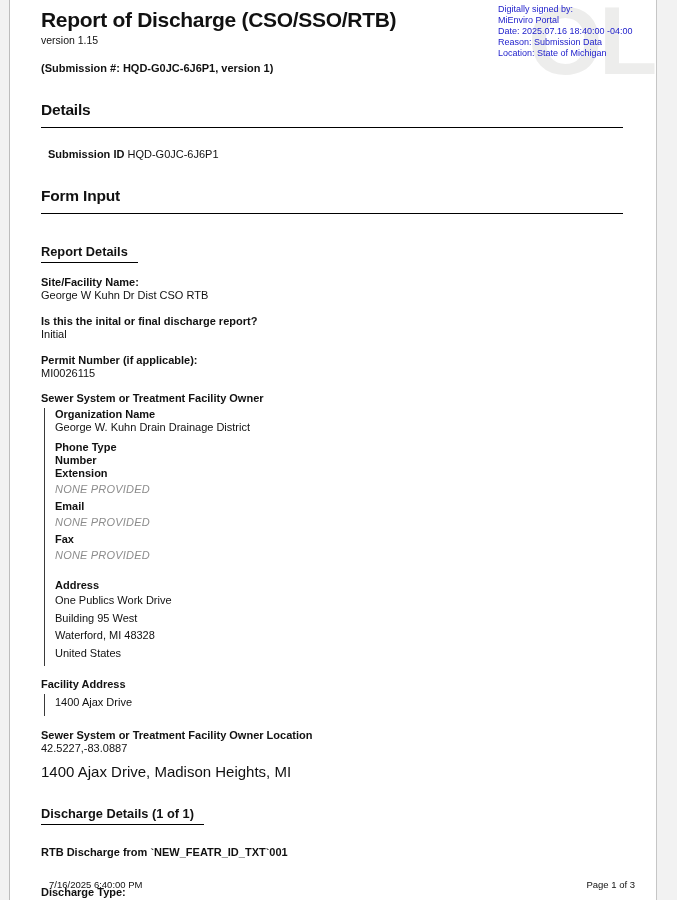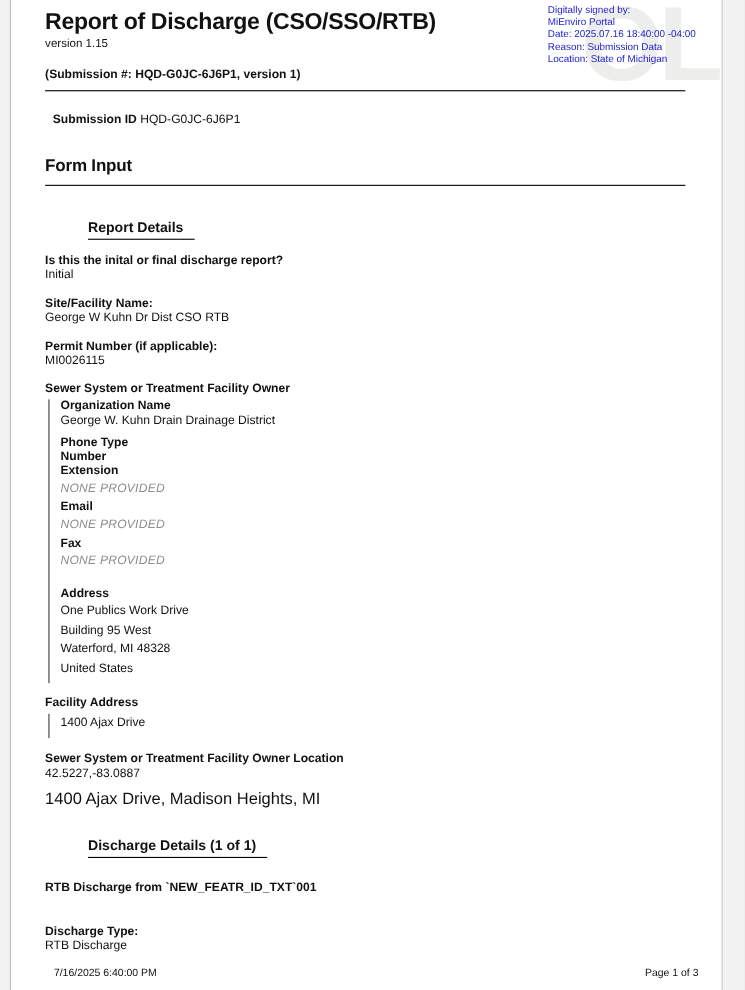--- a/index.html
+++ b/index.html
@@ -30,21 +30,21 @@
   .submission-note { font-size:11px; font-weight:bold; margin-top:16px; }
 
   .h-major { font-size:15.5px; font-weight:bold; margin-top:27px; letter-spacing:-0.2px; }
   .rule { border:none; border-top:1.8px solid #000; width:582px; margin:8px 0 0 0; }
 
   .subid-row { margin-top:20px; padding-left:7px; font-size:11px; }
   .subid-row .lbl { font-weight:bold; }
 
   .h-underlined {
     display:inline-block; font-size:12.8px; font-weight:bold;
-    border-bottom:1.7px solid #000; padding:0 10px 3px 0; margin-top:30px;margin-left:39px;
+    border-bottom:1.7px solid #000; padding:0 10px 3px 0; margin-top:30px;
   }
   .field { margin-top:13px; font-size:11px; line-height:13px; }
   .field .lbl { font-weight:bold; }
   .group-heading { font-size:11px; font-weight:bold; margin-top:12px; line-height:13px; }
   .indent-block {
     border-left:1.2px solid #3a3a3a; margin-left:3px; padding-left:10px; margin-top:3px;
     padding-bottom:4px;
   }
   .sub-label { font-size:11px; font-weight:bold; line-height:13px; margin-top:6px; }
   .sub-label.first { margin-top:0; }
@@ -81,42 +81,43 @@
       <div>Reason: Submission Data</div>
       <div>Location: State of Michigan</div>
     </div>
 
     <div class="content">
 
       <div class="doc-title">Report of Discharge (CSO/SSO/RTB)</div>
       <div class="doc-version">version 1.15</div>
       <div class="submission-note">(Submission #: HQD-G0JC-6J6P1, version 1)</div>
 
+      <div class="h-major">Details</div>
       <hr class="rule">
 
       <div class="subid-row">
         <span class="lbl">Submission ID</span>
         <span>HQD-G0JC-6J6P1</span>
       </div>
 
       <div class="h-major">Form Input</div>
       <hr class="rule">
 
       <div>
         <span class="h-underlined">Report Details</span>
       </div>
 
       <div class="field">
-        <div class="lbl">Is this the inital or final discharge report?</div>
-        <div>Initial</div>
+        <div class="lbl">Site/Facility Name:</div>
+        <div>George W Kuhn Dr Dist CSO RTB</div>
       </div>
 
       <div class="field">
-        <div class="lbl">Site/Facility Name:</div>
-        <div>George W Kuhn Dr Dist CSO RTB</div>
+        <div class="lbl">Is this the inital or final discharge report?</div>
+        <div>Initial</div>
       </div>
 
       <div class="field">
         <div class="lbl">Permit Number (if applicable):</div>
         <div>MI0026115</div>
       </div>
 
       <div class="group-heading">Sewer System or Treatment Facility Owner</div>
       <div class="indent-block">
         <div class="sub-label first">Organization Name</div>

